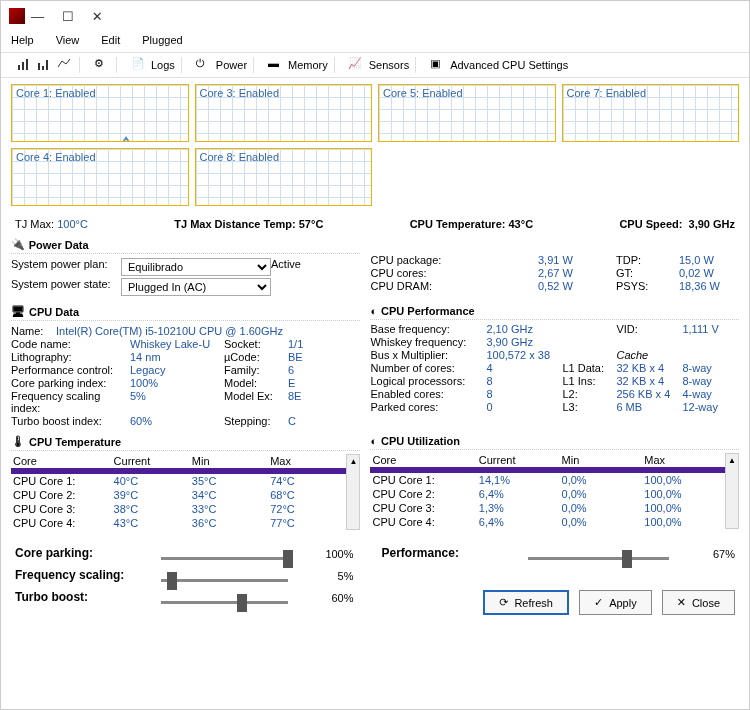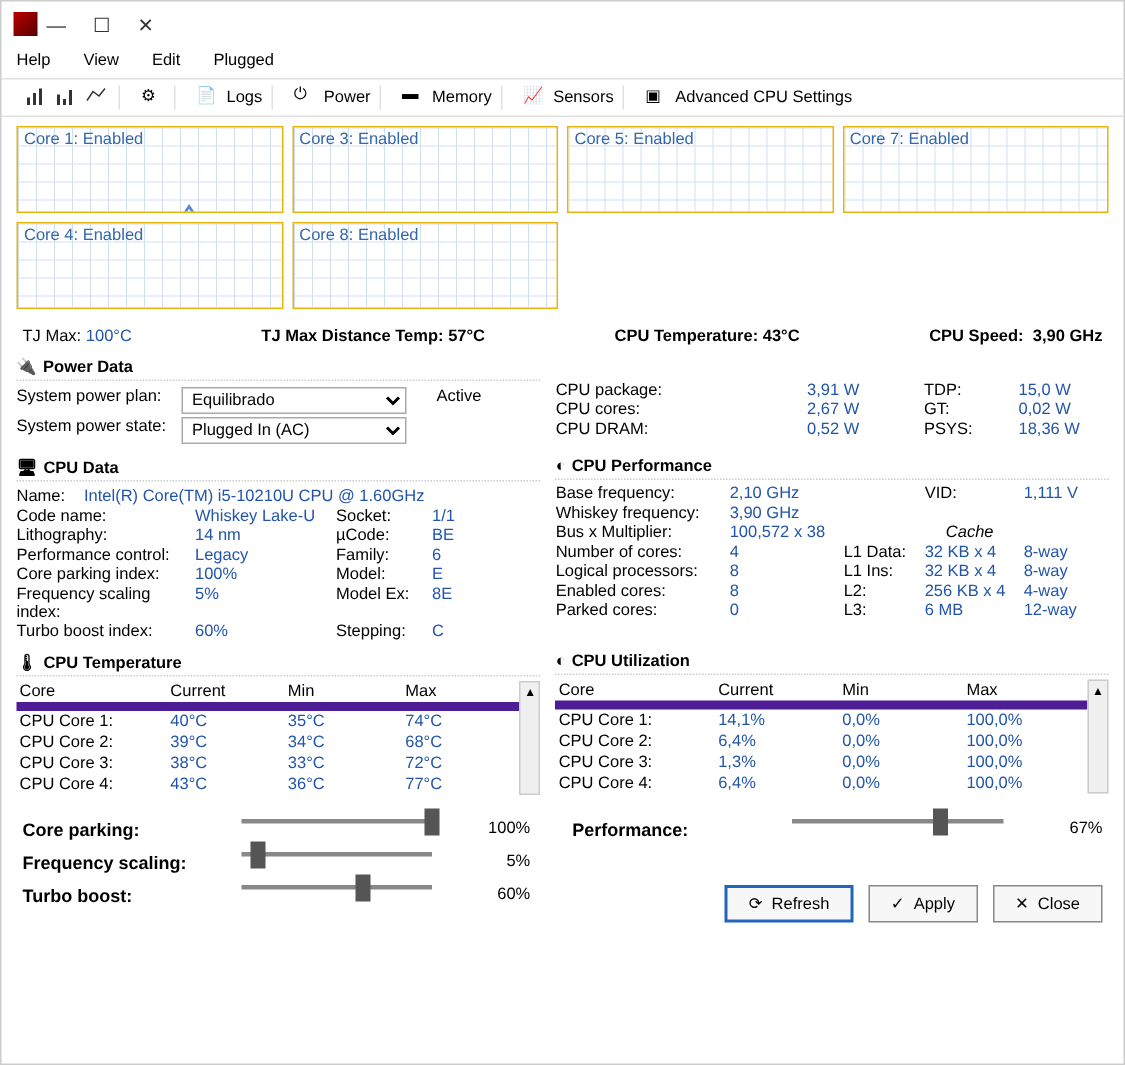--- a/index.html
+++ b/index.html
@@ -30,21 +30,21 @@
 .lbl{flex:0 0 110px}
 select{width:150px;font-size:11px;border:1px solid #aaa;padding:1px 2px;background:#fff}
 .tbl{width:100%;font-size:11px}
 .tbl .thdr{display:flex;font-weight:400;color:#000;border-bottom:6px solid #4c1d95}
 .tbl .trow{display:flex}
 .tbl .c{flex:1;padding:1px 2px}
 .tbl .c:first-child{flex:1.3}
 .scrollhint{width:14px;background:#f0f0f0;border:1px solid #ccc;position:relative}
 .scrollhint::before{content:"▲";position:absolute;top:2px;left:2px;font-size:8px}
 .sliders{padding:6px 14px}
-.srow{display:flex;align-items:flex-start;gap:26px;padding:4px 0}
+.srow{display:flex;align-items:flex-end;gap:26px;padding:4px 0}
 .srow .sl{font-weight:600;flex:0 0 120px;font-size:12px}
 .track{flex:1;height:3px;background:#888;position:relative}
 .thumb{width:10px;height:18px;background:#555;position:absolute;top:-7px}
 .srow .pct{width:40px;text-align:right}
 .btnbar{display:flex;gap:10px;padding:6px 14px;justify-content:flex-end}
 .btn{border:1px solid #888;padding:4px 14px;background:#f7f7f7;display:flex;align-items:center;gap:6px;font-size:12px;cursor:pointer}
 .btn.primary{border:2px solid #2266bb}
 .tblwrap{display:flex}
 svg.ic{width:14px;height:14px}
 </style>
@@ -163,21 +163,21 @@
 <div class="cols">
   <div class="colL">
     <div class="section">
       <div class="sechdr">
           <span>🔌</span>
           <span>Power Data</span>
         </div>
       <div class="row">
           <span class="lbl">System power plan:</span>
           <select><option>Equilibrado</option></select>
-          <span style="margin-left:20px">Active</span>
+          <span style="">Active</span>
         </div>
       <div class="row">
           <span class="lbl">System power state:</span>
           <select><option>Plugged In (AC)</option></select>
         </div>
     </div>
   </div>
   <div class="colR">
     <div class="section" style="margin-top:18px">
       <div style="display:grid;grid-template-columns:auto 60px 45px 60px;gap:1px 18px">
@@ -250,21 +250,21 @@
           <span>VID:</span>
           <span class="blue">1,111 V</span>
         <span>Whiskey frequency:</span>
           <span class="blue">3,90 GHz</span>
           <span></span>
           <span></span>
           <span></span>
         <span>Bus x Multiplier:</span>
           <span class="blue">100,572 x 38</span>
           <span></span>
-          <i style="text-align:center">Cache</i>
+          <i style="">Cache</i>
           <span></span>
         <span>Number of cores:</span>
           <span class="blue">4</span>
           <span>L1 Data:</span>
           <span class="blue">32 KB x 4</span>
           <span class="blue">8-way</span>
         <span>Logical processors:</span>
           <span class="blue">8</span>
           <span>L1 Ins:</span>
           <span class="blue">32 KB x 4</span>

